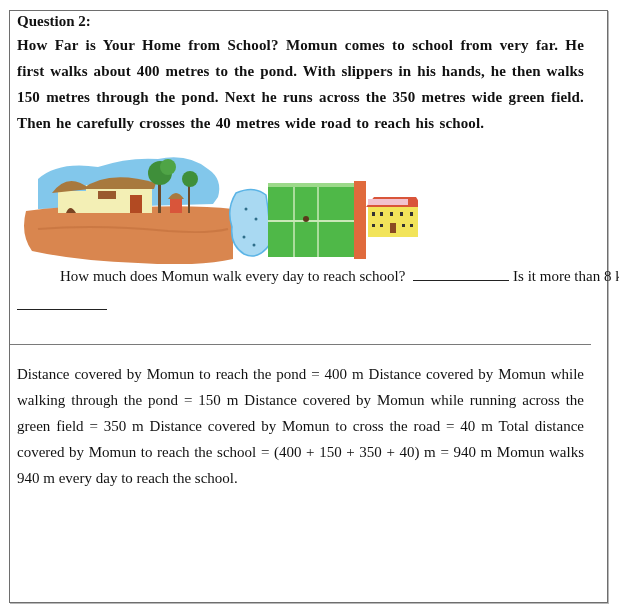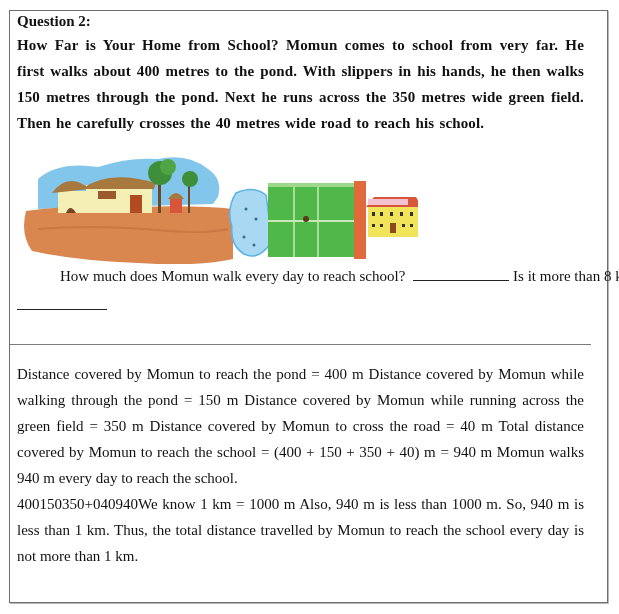--- a/index.html
+++ b/index.html
@@ -184,17 +184,16 @@
         <span class="blank blank-1"></span>
       </span>
       <span>Is it more than 8 km?</span>
     </div>
     <span class="blank blank-2"></span>
   </div>
 
   <div class="section answer-section">
     <div class="answer-text">
       <p>Distance covered by Momun to reach the pond = 400 m Distance covered by Momun while walking through the pond = 150 m Distance covered by Momun while running across the green field = 350 m Distance covered by Momun to cross the road = 40 m Total distance covered by Momun to reach the school = (400 + 150 + 350 + 40) m = 940 m Momun walks 940 m every day to reach the school.</p>
-      <p>400150350+040940We know 1 km = 1000 m Also, 940 m is less than 1000 m. So, 940 m is less than 1 km. Thus, the total distance travelled by Momun to reach the school every day is not more than 1 km.</p>
     </div>
   </div>
 
 </div>
 
 </body></html>

